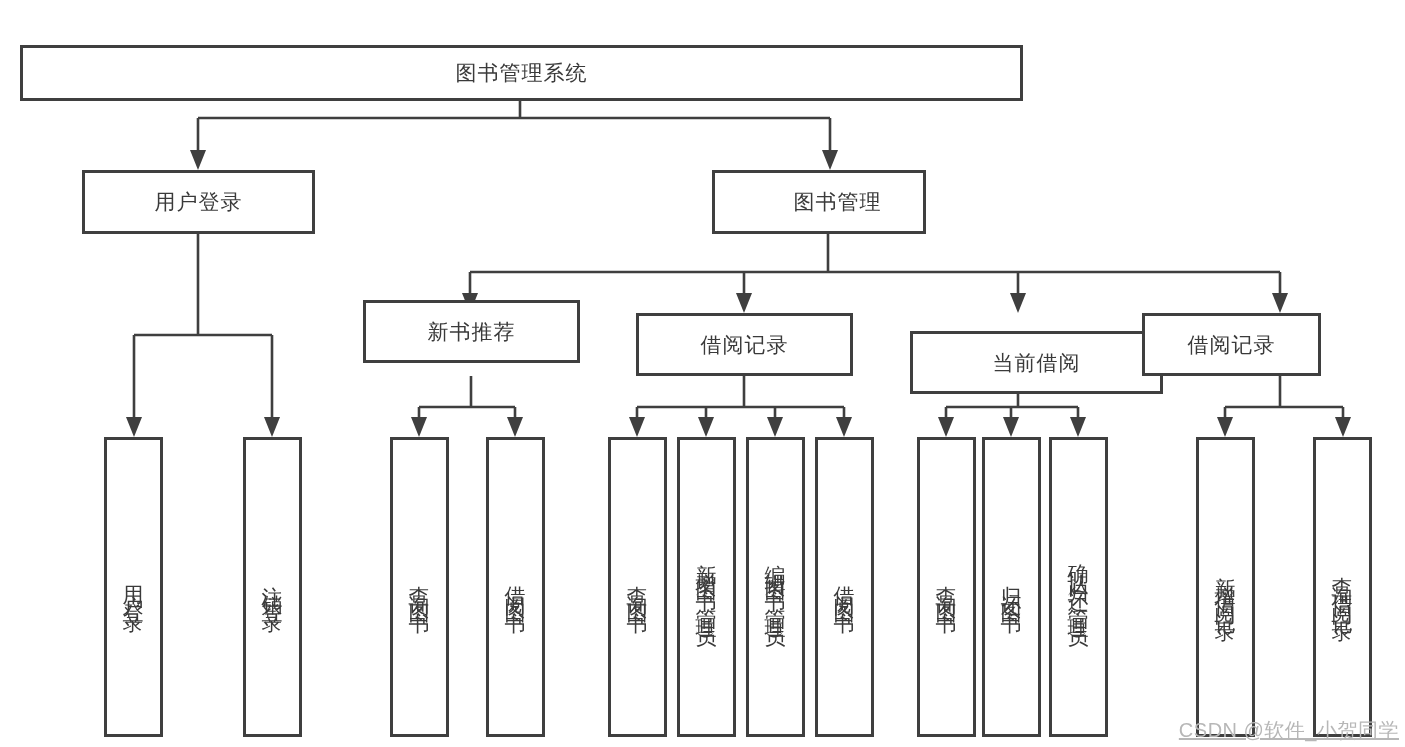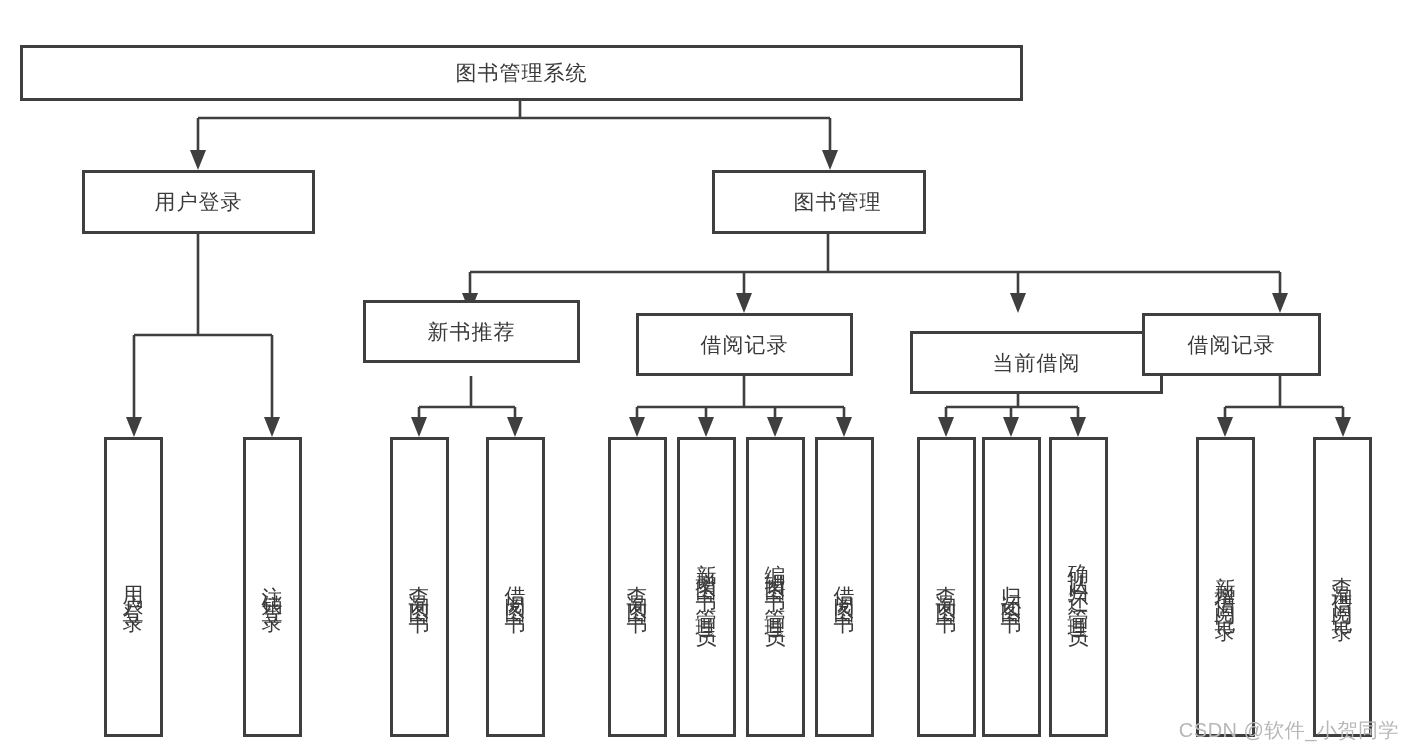--- a/index.html
+++ b/index.html
@@ -42,20 +42,21 @@
     white-space: nowrap;
   }
   #watermark {
     position: absolute;
     right: 6px;
     bottom: 3px;
     font-size: 20px;
     color: #b7b7b7;
     letter-spacing: 0.5px;
     z-index: 5;
+    text-decoration: underline;
   }
 </style>
 </head>
 <body>
 
 <div id="canvas">
 
   <svg id="connectors" width="1405" height="747" viewBox="0 0 1405 747" xmlns="http://www.w3.org/2000/svg">
     <g stroke="#3f3f3f" stroke-width="2.6" fill="none">
 

